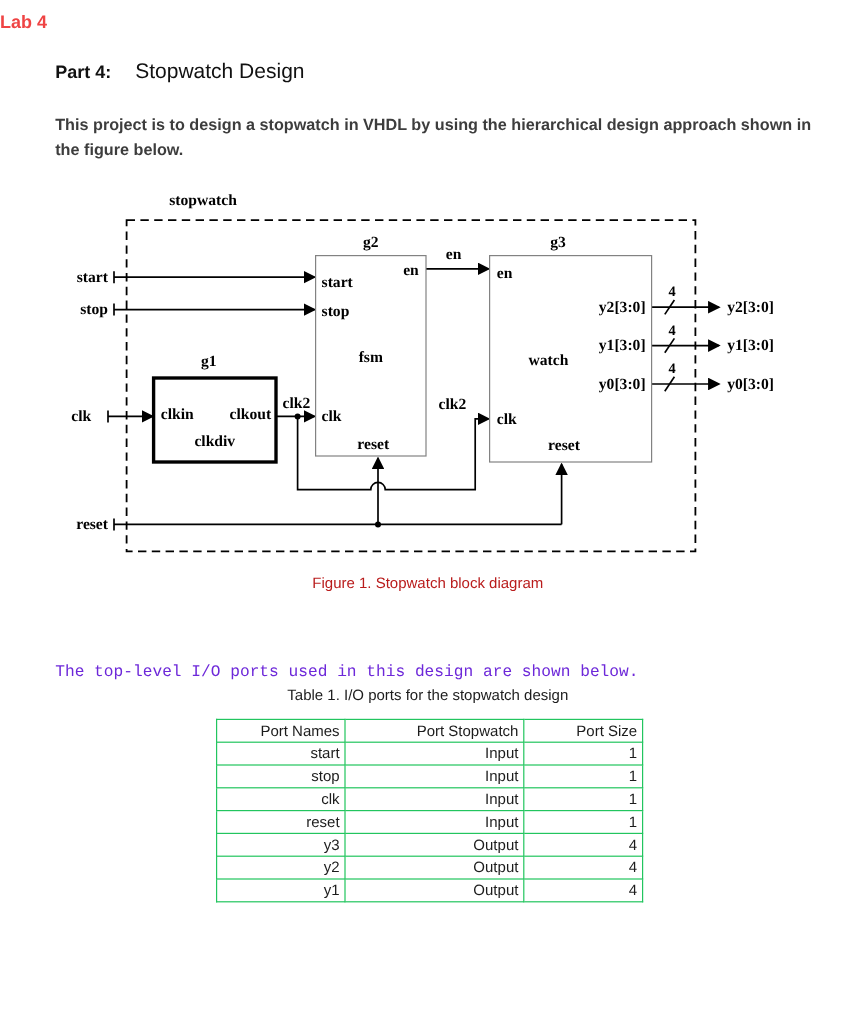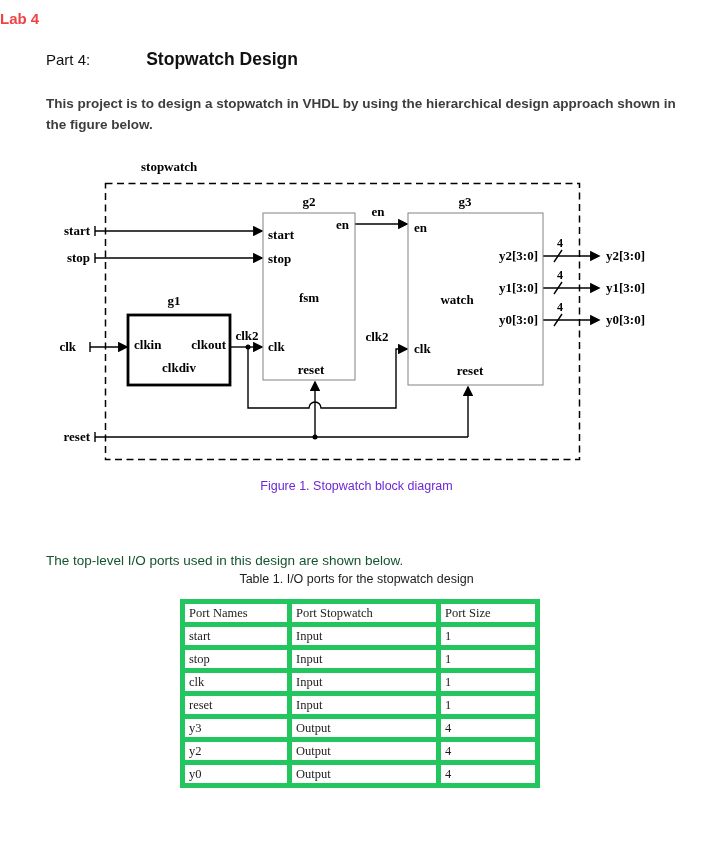--- a/index.html
+++ b/index.html
@@ -5,43 +5,43 @@
   html,body { margin:0; padding:0; background:#ffffff; }
   .page {
     position:relative; width:713px; height:841px; background:#fff;
     font-family:"Liberation Sans", sans-serif; color:#000; overflow:hidden;
   }
   .doc-title {
     position:absolute; top:10px; left:0; width:604px; text-align:left;
     font-size:15px; font-weight:bold; color:#ef4444;
   }
   .part-heading { position:absolute; top:49px; left:46px; white-space:nowrap; }
-  .part-label { font-size:15px; font-weight:normal; color:#111; }
-  .part-title { font-size:17.5px; font-weight:bold; color:#111; margin-left:56px; }
+  .part-label { font-size:15px; font-weight:bold; color:#111; }
+  .part-title { font-size:17.5px; font-weight:normal; color:#111; margin-left:20px; }
   .intro {
     position:absolute; top:79px; left:46px; width:638px;
     font-size:13.5px; line-height:21px; color:#3d3d3d;font-weight:bold;
   }
   .figure { position:absolute; top:150px; left:0; width:678px; margin:0; }
   .figure-caption {
     position:absolute; top:479px; left:0; width:713px; text-align:center;
-    font-size:12.5px; color:#6d28d9;
-  }
-  .table-intro { position:absolute; top:539px; left:46px; font-size:13.5px; color:#14532d; }
+    font-size:12.5px; color:#b91c1c;
+  }
+  .table-intro { position:absolute; top:539px; left:46px; font-size:13.5px; color:#6d28d9;font-family:Liberation Mono, monospace; }
   .table-caption {
     position:absolute; top:572px; left:0; width:713px; text-align:center;
     font-size:12.5px; color:#1c1c1c;
   }
   table.io {
     position:absolute; top:599px; left:180px; border-collapse:collapse;
     font-size:12.5px; color:#1c1c1c; table-layout:fixed;
   }
   table.io th, table.io td {
-    border:5px solid #22c55e; text-align:left; vertical-align:middle;
-    font-weight:normal; height:18px; padding:0 4px; overflow:hidden;font-family:Liberation Serif, serif;
+    border:1px solid #22c55e; text-align:right; vertical-align:middle;
+    font-weight:normal; height:18px; padding:0 4px; overflow:hidden;
   }
   
   .d-lbl { font:bold 13px "Liberation Serif", serif; fill:#000; }
   .d-sm  { font:bold 12px "Liberation Serif", serif; fill:#000; }
   .wire  { stroke:#000; stroke-width:1.4; fill:none; }
   .boxg1 { stroke:#000; stroke-width:2.8; fill:#fff; }
   .boxthin { stroke:#828282; stroke-width:1; fill:#fff; }
   .boundary { stroke:#000; stroke-width:1.5; fill:none; stroke-dasharray:7 4.5; }
   .dot { fill:#000; }
 </style>
@@ -191,20 +191,20 @@
         <td>y3</td>
         <td>Output</td>
         <td>4</td>
       </tr>
       <tr>
         <td>y2</td>
         <td>Output</td>
         <td>4</td>
       </tr>
       <tr>
-        <td>y0</td>
+        <td>y1</td>
         <td>Output</td>
         <td>4</td>
       </tr>
     </tbody>
   </table>
 
 </div>
 
 </body></html>

